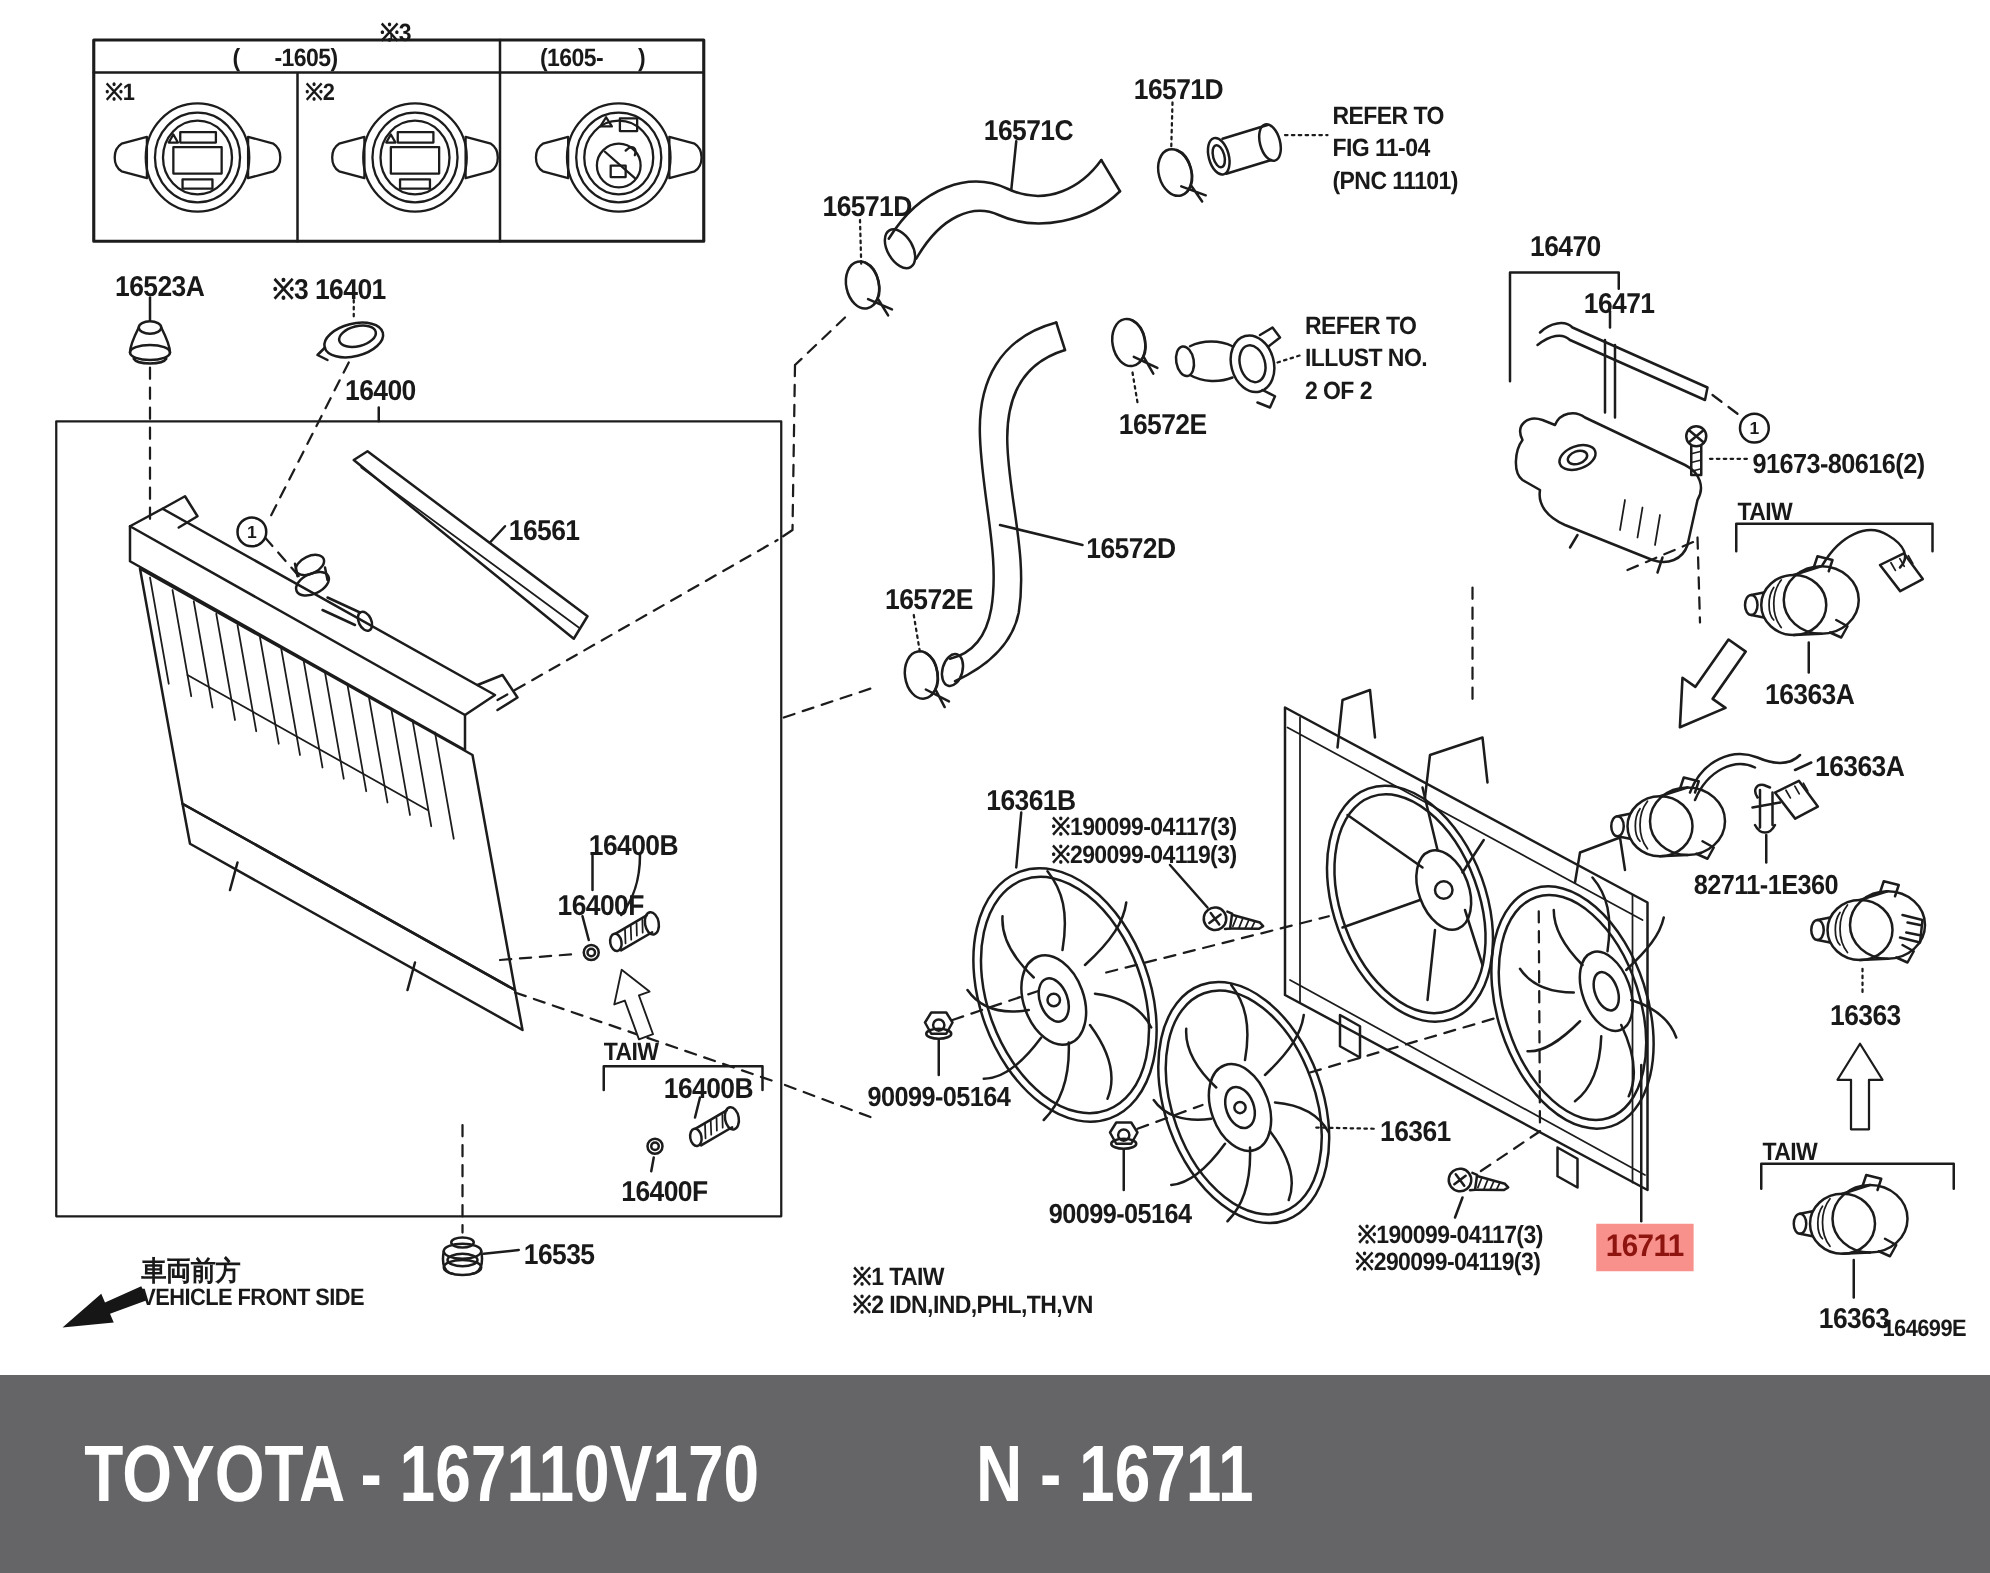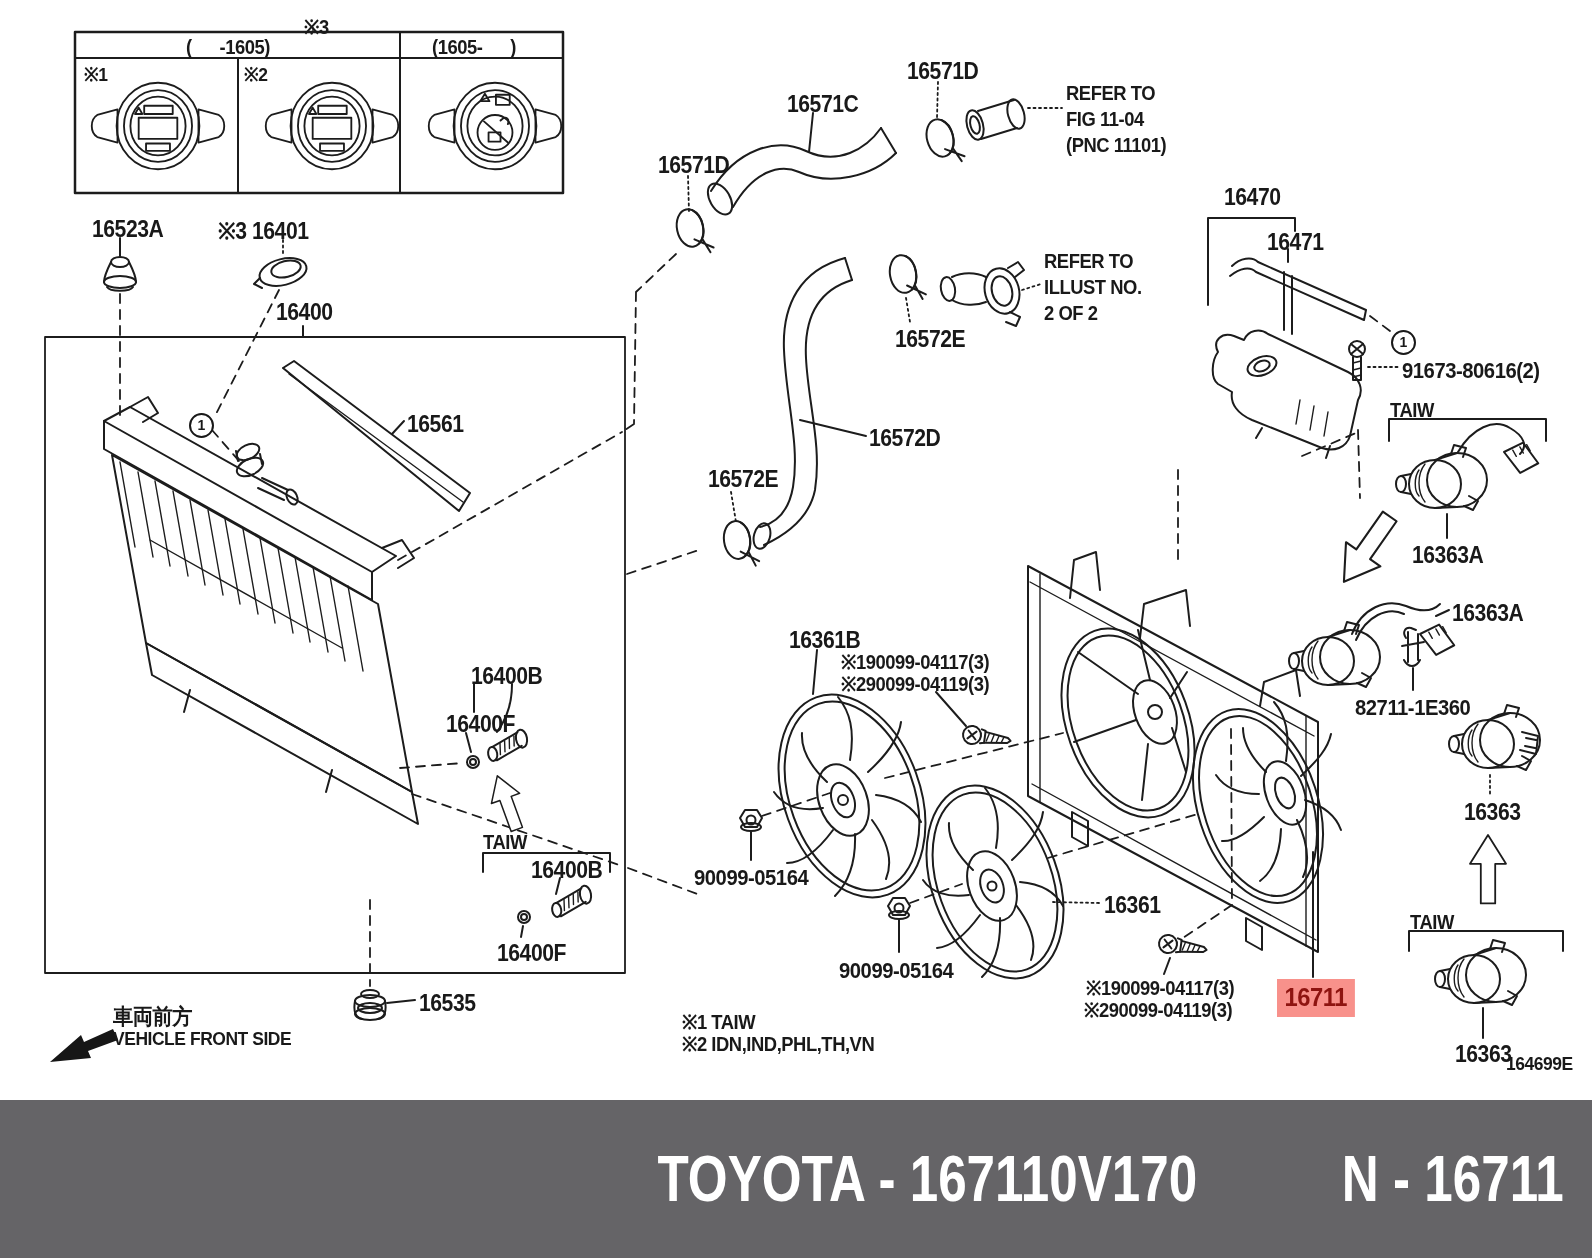--- a/index.html
+++ b/index.html
@@ -13,21 +13,21 @@
   .fw{fill:#fff;}
   .fb{fill:#161616;stroke:none;}
   .label{position:absolute;z-index:3;font-weight:bold;color:#191919;
          white-space:pre;letter-spacing:-0.5px;line-height:1.3;
          transform:scaleX(0.92);transform-origin:0 0;}
   .circled{width:21px;height:21px;border:2px solid #191919;border-radius:50%;
            font-size:14px;display:flex;align-items:center;justify-content:center;
            transform:none;letter-spacing:0;background:#fff;}
   .hl{padding:2px 8px 3px;transform:scaleX(0.95);transform-origin:0 0;}
   #banner{position:absolute;left:0;top:1100px;width:1592px;height:158px;z-index:2;
-          display:flex;align-items:center;justify-content:flex-end;gap:50px;}
+          display:flex;align-items:center;justify-content:flex-start;gap:78px;}
   #banner span{font-weight:bold;font-size:64px;transform:scaleX(0.8);
                white-space:pre;letter-spacing:0;}
 </style>
 </head>
 <body>
 
 <svg id="art" width="1592" height="1258" viewBox="0 0 1592 1258">
   <defs>
     <g id="capBase">
       <path d="M-66,-12 C-74,-7 -74,7 -66,12 L-44,18 L-44,-18 Z"></path>

